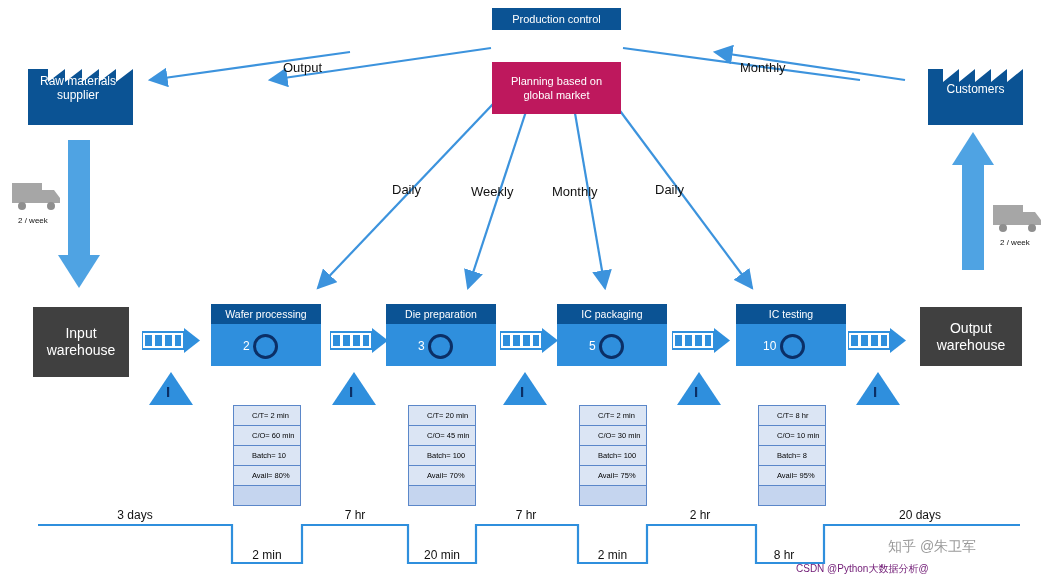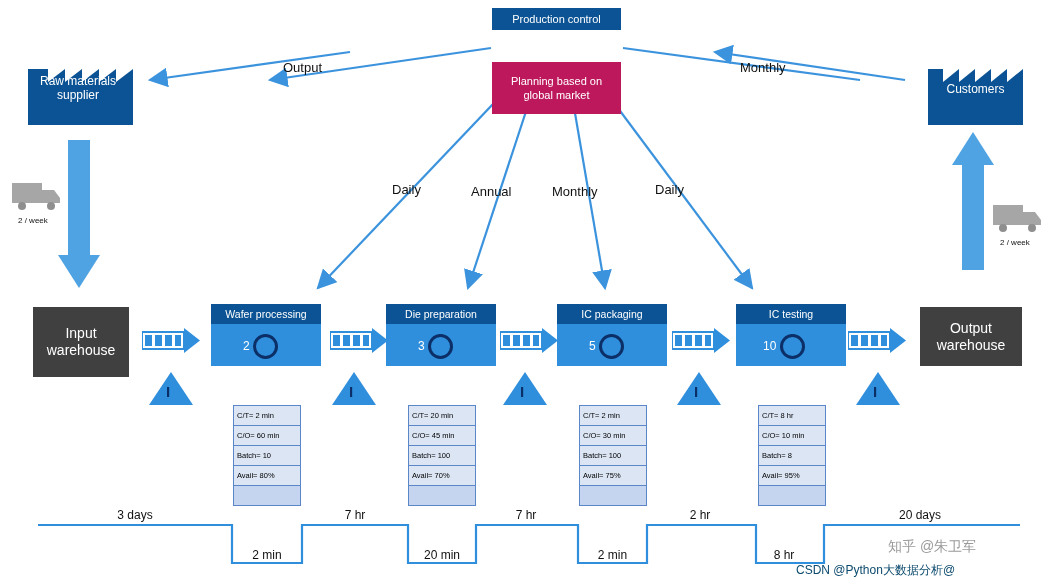--- a/index.html
+++ b/index.html
@@ -21,38 +21,38 @@
   
   .proc{position:absolute;width:110px;height:62px;background:#2f8fdd;}
   .proc-hd{position:absolute;width:110px;height:20px;background:#0b5394;color:#ffffff;font-size:10.5px;
            display:flex;align-items:center;justify-content:center;}
   .proc-num{position:absolute;color:#ffffff;font-size:12px;}
   .op-circle{position:absolute;width:19px;height:19px;border-radius:50%;border:3px solid #0b2f66;}
 
   
   .dbox{position:absolute;width:66px;border:1px solid #5b87c9;border-top:none;background:#dbe5f4;}
   .drow{height:19px;border-top:1px solid #5b87c9;font-size:7.5px;color:#000;display:flex;align-items:center;
-        padding-left:3px;background:#dbe5f4;}
+        padding-left:18px;background:#dbe5f4;}
   .drow:first-child{border-top:1px solid #5b87c9;}
   .dfoot{height:19px;border-top:1px solid #5b87c9;background:#c5d5ef;}
 
   
   .tri{position:absolute;width:0;height:0;border-left:22px solid transparent;border-right:22px solid transparent;
        border-bottom:33px solid #2f8fdd;}
   .tri-i{position:absolute;color:#0b2f66;font-size:15px;font-weight:bold;}
 
   
   .push{position:absolute;}
 
   
   .lab{position:absolute;font-size:13px;color:#111;}
   .lab-sm{position:absolute;font-size:8px;color:#111;}
   .tl-lab{position:absolute;font-size:12px;color:#111;text-align:center;}
   .wm{position:absolute;font-size:14px;color:#9a9a9a;}
-  .wm2{position:absolute;font-size:12px;color:#0c4a6e;}
+  .wm2{position:absolute;font-size:10px;color:#701a75;}
 </style>
 </head>
 <body>
 
 <svg class="vsm" viewBox="0 0 1061 587">
   <defs>
     <marker id="ah" markerWidth="9" markerHeight="9" refX="8" refY="4.5" orient="auto">
       <path d="M0,0 L9,4.5 L0,9 z" fill="#3c93dd"></path>
     </marker>
     <marker id="ahb" markerWidth="10" markerHeight="10" refX="9" refY="5" orient="auto">
@@ -117,21 +117,21 @@
 <div>
   <svg class="abs" style="left:928px;top:57px;" width="95" height="68">
     <path d="M0,12 L0,68 L95,68 L95,12 L79,25 L79,12 L63,25 L63,12 L47,25 L47,12 L31,25 L31,12 L15,25 L15,12 Z" fill="#0b5394"></path>
   </svg>
   <div class="factory" style="left:928px;top:82px;width:95px;">Customers</div>
 </div>
 
 <div class="lab" style="left:283px;top:60px;">Output</div>
 <div class="lab" style="left:740px;top:60px;">Monthly</div>
 <div class="lab" style="left:392px;top:182px;">Daily</div>
-<div class="lab" style="left:471px;top:184px;">Annual</div>
+<div class="lab" style="left:471px;top:184px;">Weekly</div>
 <div class="lab" style="left:552px;top:184px;">Monthly</div>
 <div class="lab" style="left:655px;top:182px;">Daily</div>
 
 <div class="lab-sm" style="left:18px;top:216px;">2 / week</div>
 <div class="lab-sm" style="left:1000px;top:238px;">2 / week</div>
 
 <div class="wh" style="left:33px;top:307px;width:96px;height:70px;">
     <span style="white-space:pre-line">Input
 warehouse</span>
   </div>

